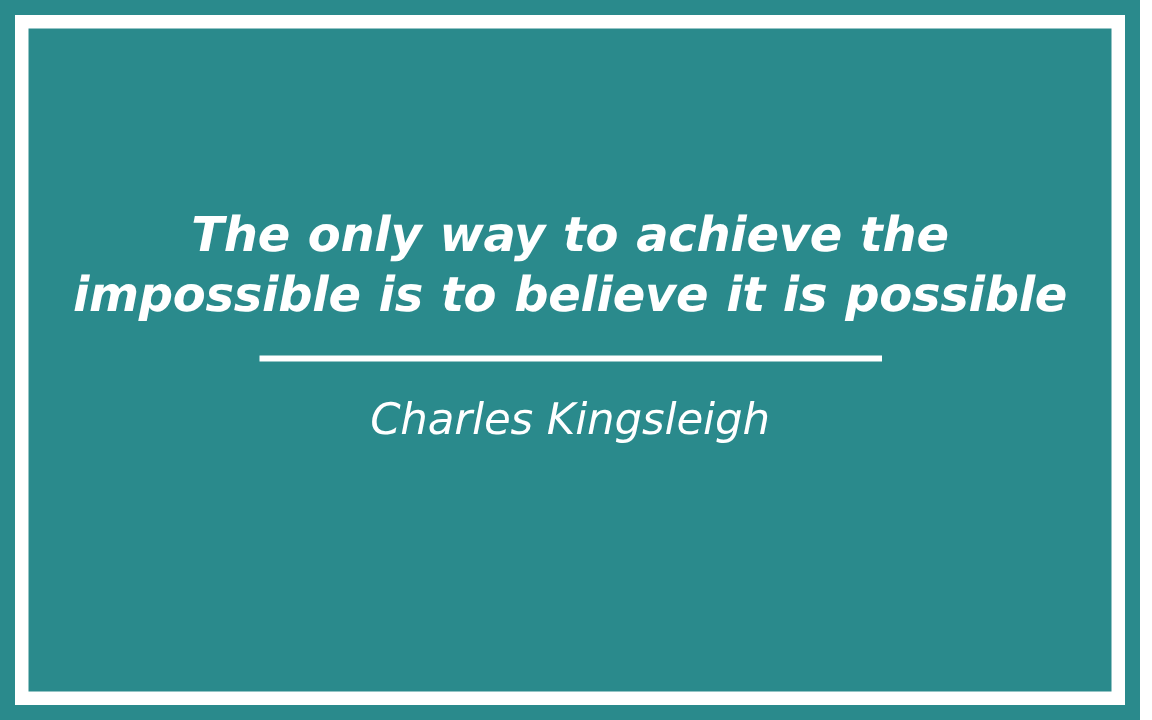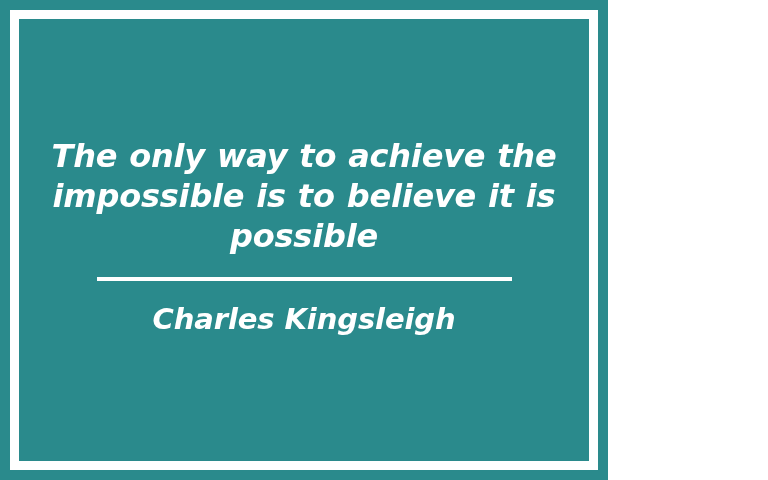--- a/index.html
+++ b/index.html
@@ -2,21 +2,21 @@
 <html><head>
 <meta charset="utf-8">
 <style>
   html, body {
     margin: 0;
     padding: 0;
     background: #ffffff;
   }
   #quote-card {
     position: relative;
-    width: 608px;
+    width: 760px;
     height: 480px;
     overflow: hidden;
     font-family: "DejaVu Sans", sans-serif;
     background: #2a8a8c;
     box-sizing: border-box;
     padding-left: 36px;
   }
   .card-background {
     position: absolute;
     inset: 0;
@@ -66,21 +66,21 @@
     border: 0;
   }
   .quote-author {
     margin: 0;
     margin-top: 20px;
     text-align: center;
     color: #ffffff;
     font-family: "DejaVu Sans", sans-serif;
     font-size: 29px;
     line-height: 36px;
-    font-weight: bold;
+    font-weight: normal;
     font-style: italic;
     letter-spacing: -0.1px;
   }
 </style>
 </head>
 <body>
 
 <div id="quote-card">
 
   <div class="card-background"></div>

